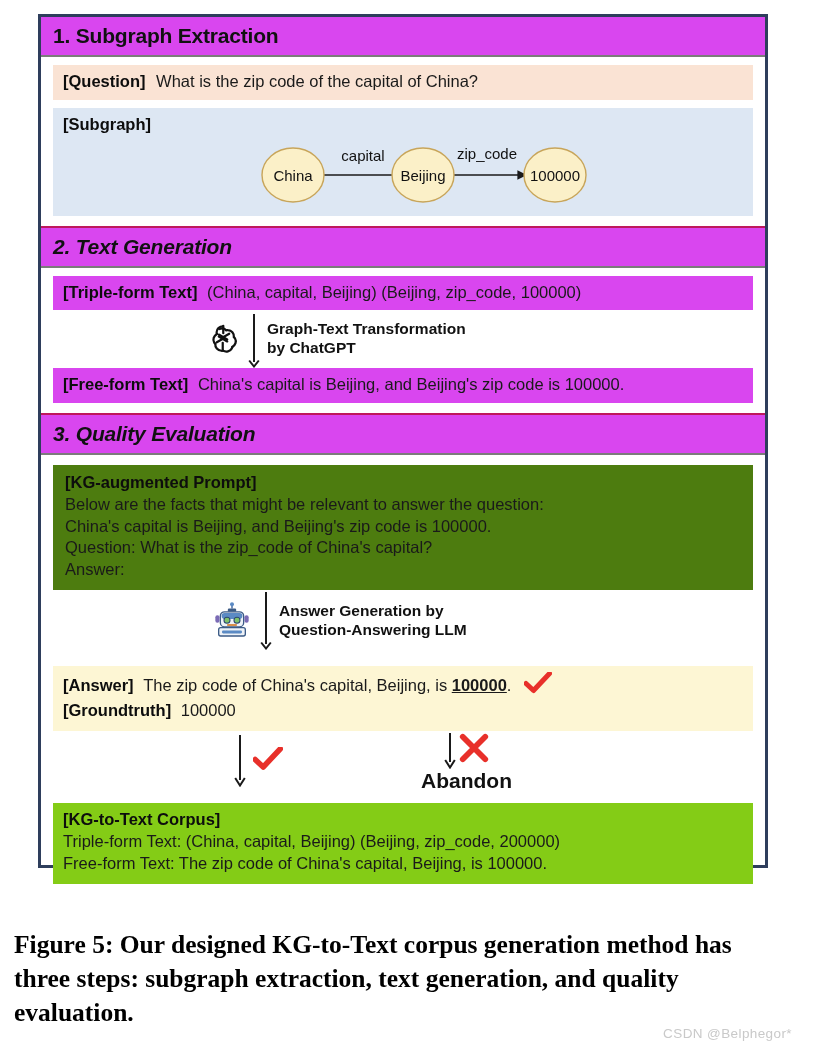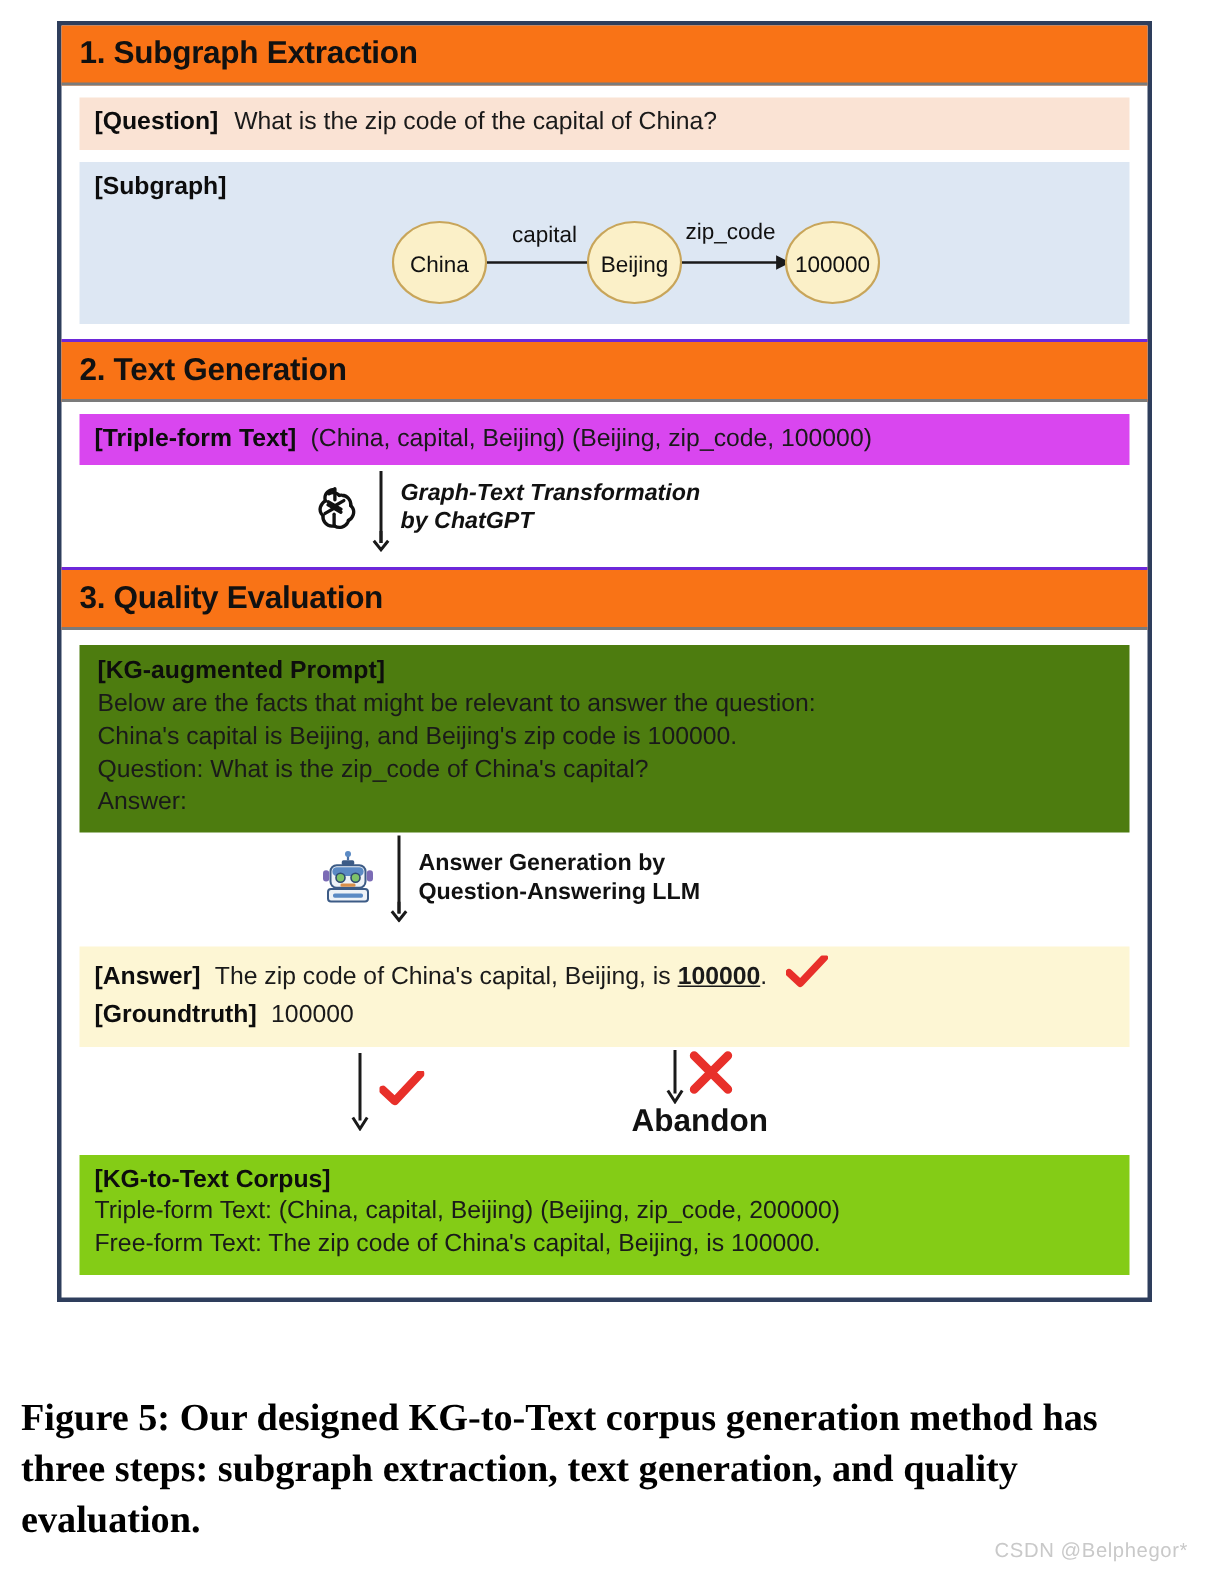--- a/index.html
+++ b/index.html
@@ -27,26 +27,27 @@
     box-sizing: border-box;
   }
 
   
   .section-header {
     font-size: 21px;
     font-weight: bold;
     color: #111111;
     padding: 7px 0 7px 12px;
     letter-spacing: -0.2px;
-    background: #f97316;
+    background: #d946ef;
     border-bottom: 2px solid #7b7b7b;
     box-sizing: border-box;
   }
   .section-header.mid {
-    border-top: 2px solid #6d28d9;
+    border-top: 2px solid #be185d;
+    font-style: italic;
   }
 
   .section-body {
     padding: 8px 12px 10px 12px;
     box-sizing: border-box;
   }
 
   
   .box {
     box-sizing: border-box;
@@ -226,26 +227,30 @@
       </span>
 
       <span class="annot-divider" style="left:200px; top:4px; height:48px;"></span>
 
       <span class="arrow-down" style="left:194px; top:44px;">
         <svg width="14" height="14" viewBox="0 0 14 14">
           <path d="M7,0 L7,8 M2.2,6.5 L7,12.5 L11.8,6.5" fill="none" stroke="#1a1a1a" stroke-width="2"></path>
         </svg>
       </span>
 
-      <span class="annot-label" style="left:214px; top:10px;font-style:italic;">
+      <span class="annot-label" style="left:214px; top:10px;">
         <span>Graph-Text Transformation</span><br>
         <span>by ChatGPT</span>
       </span>
     </div>
 
+    <div class="box box-green">
+      <span class="tag">[Free-form Text]</span>
+      <span style="margin-left:5px;">China's capital is Beijing, and Beijing's zip code is 100000.</span>
+    </div>
   </div>
 
   <div class="section-header mid">3. Quality Evaluation</div>
 
   <div class="section-body" style="padding-top:10px;">
 
     <div class="box box-gray" style="padding:7px 12px 9px 12px;">
       <div class="tag">[KG-augmented Prompt]</div>
       <div>Below are the facts that might be relevant to answer the question:</div>
       <div>China's capital is Beijing, and Beijing's zip code is 100000.</div>

